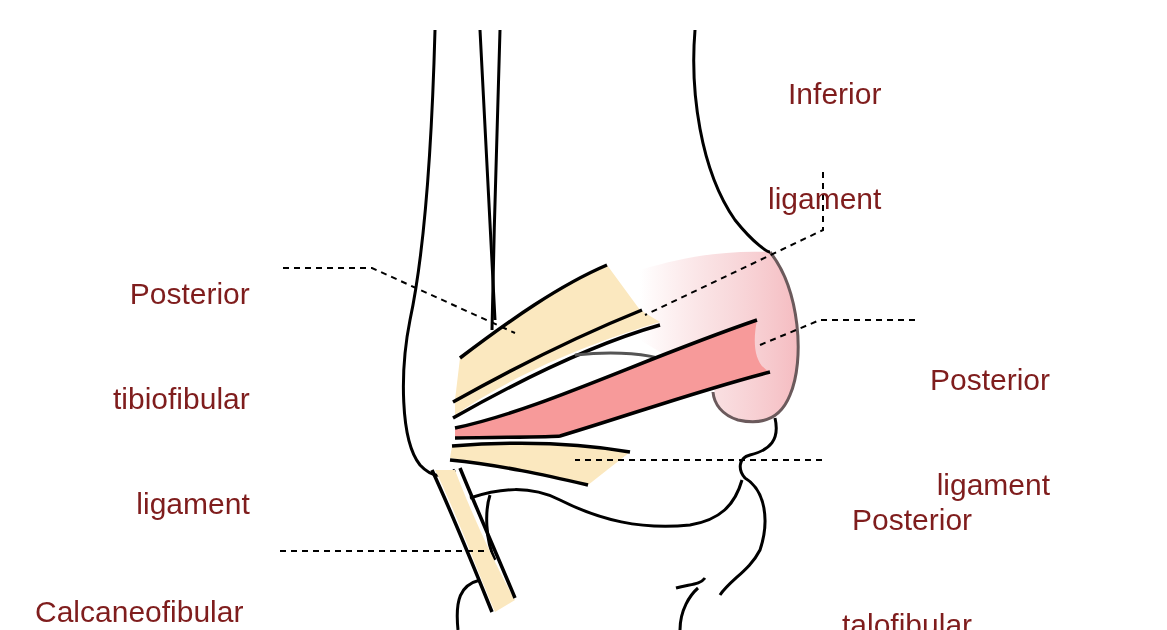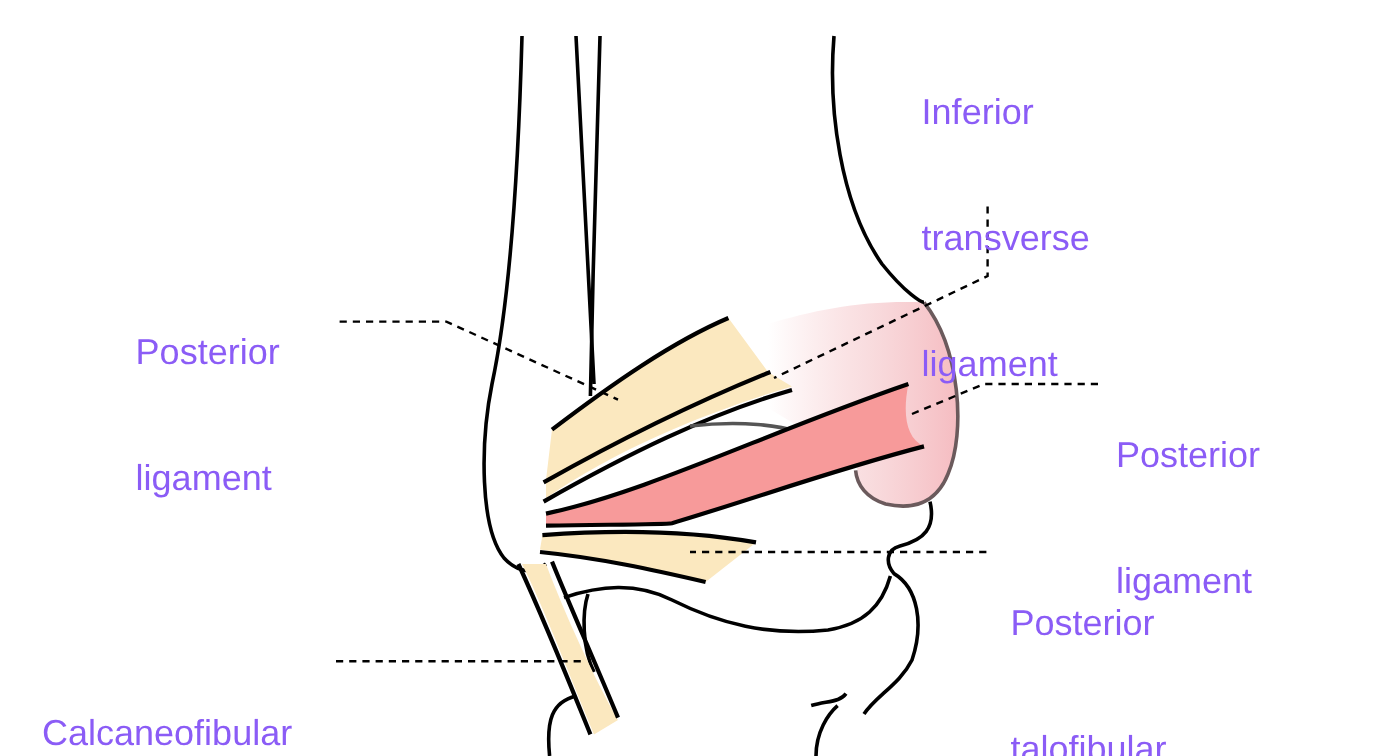--- a/index.html
+++ b/index.html
@@ -1,18 +1,18 @@
 <!DOCTYPE html>
 <html><head>
 <meta charset="utf-8">
 <style>
   html, body { margin:0; padding:0; background:#ffffff; }
   #stage { position:relative; width:1167px; height:630px; overflow:hidden; background:#fff; }
   svg.art { position:absolute; left:0; top:0; }
-  .label { position:absolute; font-family:"Liberation Sans", sans-serif; font-size:30px; line-height:35px; color:#8b5cf6; white-space:pre; }
+  .label { position:absolute; font-family:"Liberation Sans", sans-serif; font-size:30px; line-height:35px; color:#7f1d1d; white-space:pre;text-align:right; }
   .label span { display:block; }
 </style>
 </head>
 <body>
 
 <div id="stage">
   <svg class="art" width="1167" height="630" viewBox="0 0 1167 630">
     <defs>
       <linearGradient id="pinkGrad" x1="0" y1="0" x2="1" y2="0">
         <stop offset="0" stop-color="#f7c9cc" stop-opacity="0"></stop>
@@ -58,25 +58,25 @@
       <polyline points="823,172 823,230 645,315"></polyline>
       <polyline points="283,268 372,268 515,333"></polyline>
       <polyline points="915,320 820,320 760,345"></polyline>
       <polyline points="822,460 575,460"></polyline>
       <polyline points="280,551 485,551"></polyline>
     </g>
   </svg>
 
   <div class="label" style="left:768px;top:6px;">
     <span>Inferior</span>
-    <span>transverse</span>
     <span>ligament</span>
   </div>
   <div class="label" style="left:113px;top:206px;">
     <span>Posterior</span>
+    <span>tibiofibular</span>
     <span>ligament</span>
   </div>
   <div class="label" style="left:930px;top:292px;">
     <span>Posterior</span>
     <span>ligament</span>
   </div>
   <div class="label" style="left:842px;top:432px;">
     <span>Posterior</span>
     <span>talofibular</span>
     

